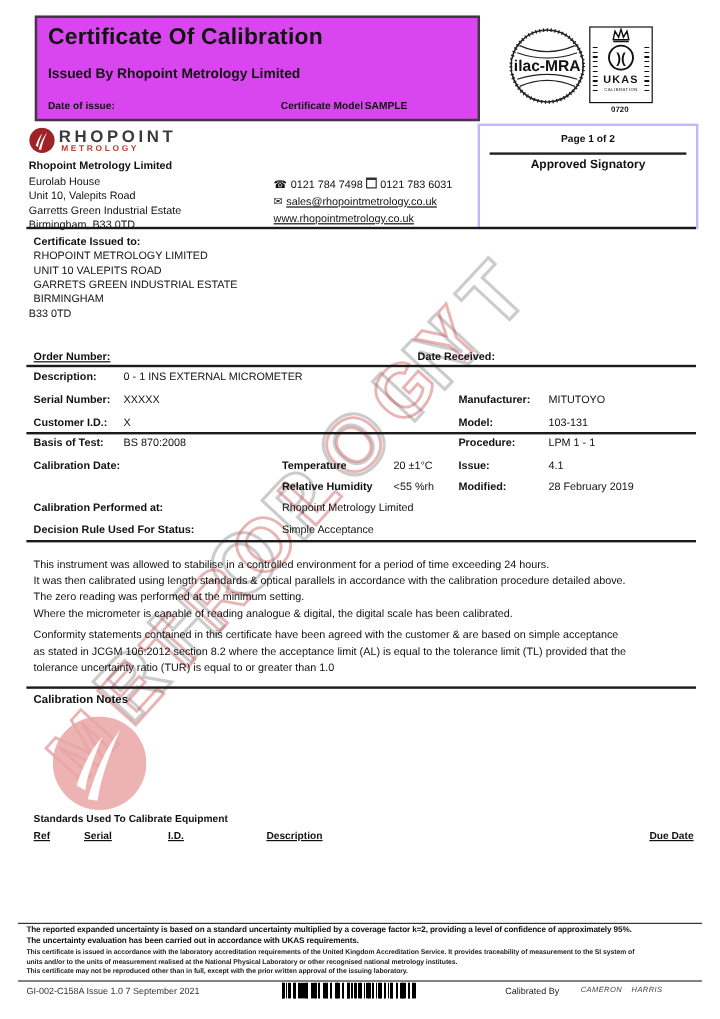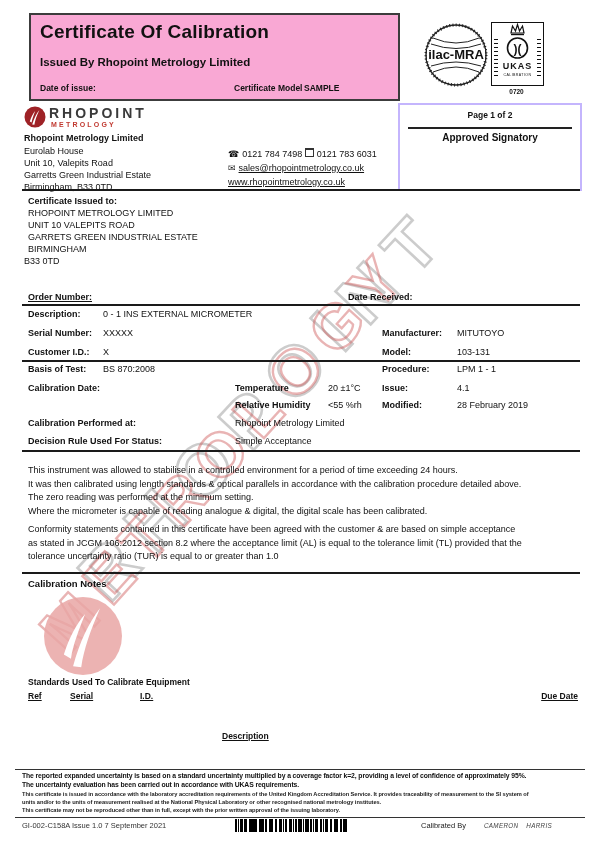--- a/index.html
+++ b/index.html
@@ -5,21 +5,21 @@
   html,body{margin:0;padding:0;background:#fff;}
   .page{
     position:relative;width:600px;height:849px;background:#ffffff;
     font-family:"Liberation Sans",sans-serif;color:#111;overflow:hidden;
   }
   .abs{position:absolute;}
   .b{font-weight:bold;}
   .hr{position:absolute;background:#1a1a1a;height:2px;left:22px;width:558px;}
   .hr-thin{height:1px;background:#333;}
   
-  .header-box{position:absolute;left:29px;top:13px;width:367px;height:84px;border:2px solid #3c3c3c;background:#f9a8d4;}
+  .header-box{position:absolute;left:29px;top:13px;width:367px;height:84px;border:2px solid #3c3c3c;background:#d946ef;}
   .title{position:absolute;left:9px;top:6px;font-size:19px;font-weight:bold;letter-spacing:0.2px;}
   .subtitle{position:absolute;left:9px;top:41px;font-size:11.5px;font-weight:bold;}
   .hdr-small{font-size:8.5px;font-weight:bold;}
   
   .ilac{position:absolute;left:423px;top:22px;}
   .ukas{position:absolute;left:491px;top:22px;width:54px;}
   .ukas-box{border:1.5px solid #111;width:51px;height:62px;position:relative;background:#fff;}
   .ukas-ticks{position:absolute;top:16px;width:4px;height:40px;background:repeating-linear-gradient(#111 0 1px,transparent 1px 4px);}
   .ukas-word{position:absolute;left:0;right:0;top:38px;text-align:center;font-size:9px;font-weight:bold;letter-spacing:1px;}
   .ukas-sub{position:absolute;left:0;right:0;top:50px;text-align:center;font-size:3.6px;letter-spacing:0.4px;}
@@ -214,21 +214,21 @@
       <div>tolerance uncertainty ratio (TUR) is equal to or greater than 1.0</div>
     </div>
 
     <div class="hr" style="top:572px;"></div>
     <div class="abs lbl" style="left:28px;top:578px;font-size:9.5px;">Calibration Notes</div>
 
     <div class="abs lbl" style="left:28px;top:677px;font-size:8.5px;">Standards Used To Calibrate Equipment</div>
     <div class="thead" style="left:28px;">Ref</div>
     <div class="thead" style="left:70px;">Serial</div>
     <div class="thead" style="left:140px;">I.D.</div>
-    <div class="thead" style="left:222px;margin-top:40px;">Description</div>
+    <div class="thead" style="left:222px;">Description</div>
     <div class="thead" style="right:22px;">Due Date</div>
 
     <div class="hr hr-thin" style="top:769px;left:15px;width:570px;"></div>
     <div class="foot-bold" style="top:772px;">The reported expanded uncertainty is based on a standard uncertainty multiplied by a coverage factor k=2, providing a level of confidence of approximately 95%.</div>
     <div class="foot-bold" style="top:781px;">The uncertainty evaluation has been carried out in accordance with UKAS requirements.</div>
     <div class="foot-small" style="top:791px;">This certificate is issued in accordance with the laboratory accreditation requirements of the United Kingdom Accreditation Service. It provides traceability of measurement to the SI system of</div>
     <div class="foot-small" style="top:799px;">units and/or to the units of measurement realised at the National Physical Laboratory or  other recognised national metrology institutes.</div>
     <div class="foot-small" style="top:807px;">This certificate may not be reproduced other than in full, except with the prior written approval of the issuing laboratory.</div>
     <div class="hr hr-thin" style="top:817px;left:15px;width:570px;"></div>
 

